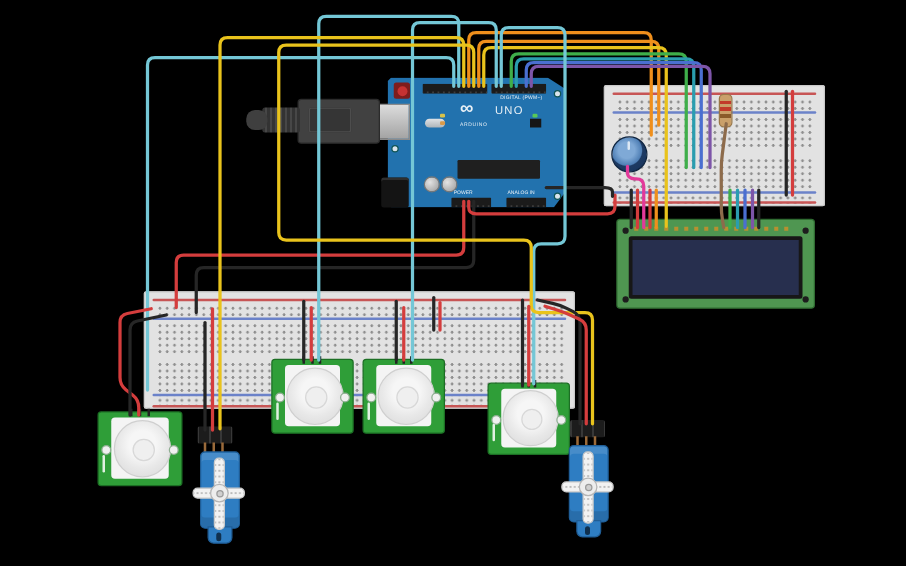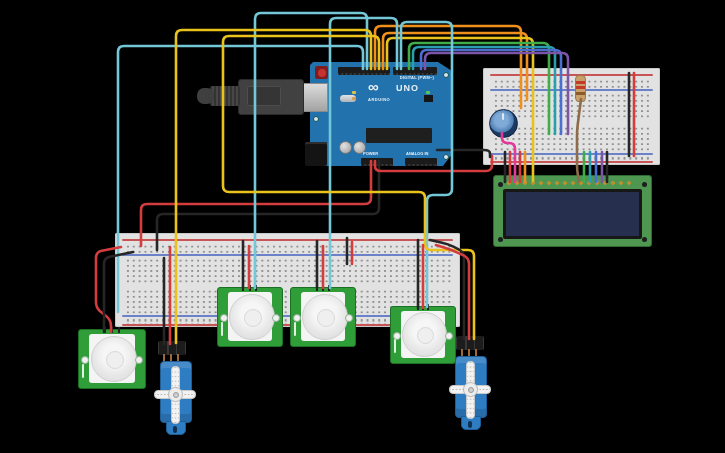--- a/index.html
+++ b/index.html
@@ -36,21 +36,21 @@
   #lcd .screen{position:absolute;left:9px;top:13px;right:9px;bottom:7px;background:#272f4e;
        border:3px solid #171717;border-radius:2px;}
   #lcd .mh{position:absolute;width:5px;height:5px;border-radius:50%;background:#1d1d1d;}
 
   
   #arduino{left:310px;top:62px;width:142px;height:104px;background:#2272ae;border-radius:3px;
     clip-path:polygon(3px 0,128px 0,142px 9px,142px 92px,133px 104px,3px 104px,0 101px,0 3px);}
   #arduino .hdr{position:absolute;height:8px;background:#1b1b1b;border-radius:1px;
     background-image:radial-gradient(circle,#3c3c3c 0.9px,rgba(0,0,0,0) 1.1px);
     background-size:4.3px 8px;background-position:2px 3px;}
-  .ard-txt{position:absolute;color:#e8f0f6;line-height:1;font-weight:bold;}
+  .ard-txt{position:absolute;color:#e8f0f6;line-height:1;}
   #arduino .chip{position:absolute;left:56px;top:66px;width:66px;height:15px;background:#1f1f1f;border-radius:1px;}
   #arduino .cap{position:absolute;width:11px;height:11px;border-radius:50%;
     background:radial-gradient(circle at 35% 35%,#e3e3e3,#9a9a9a);border:1px solid #777;}
   #arduino .xtal{position:absolute;left:30px;top:33px;width:16px;height:7px;border-radius:4px;
     background:linear-gradient(#dfe3e6,#aeb4b9);}
   #arduino .icsp{position:absolute;left:114px;top:33px;width:9px;height:7px;background:#161616;}
   #arduino .led{position:absolute;width:4px;height:3px;border-radius:1px;}
   #arduino .rst{position:absolute;left:5px;top:4px;width:13px;height:13px;background:#7e1d1d;border-radius:2px;}
   #arduino .rst::after{content:"";position:absolute;left:2.5px;top:2.5px;width:8px;height:8px;
     border-radius:50%;background:#c63232;}

